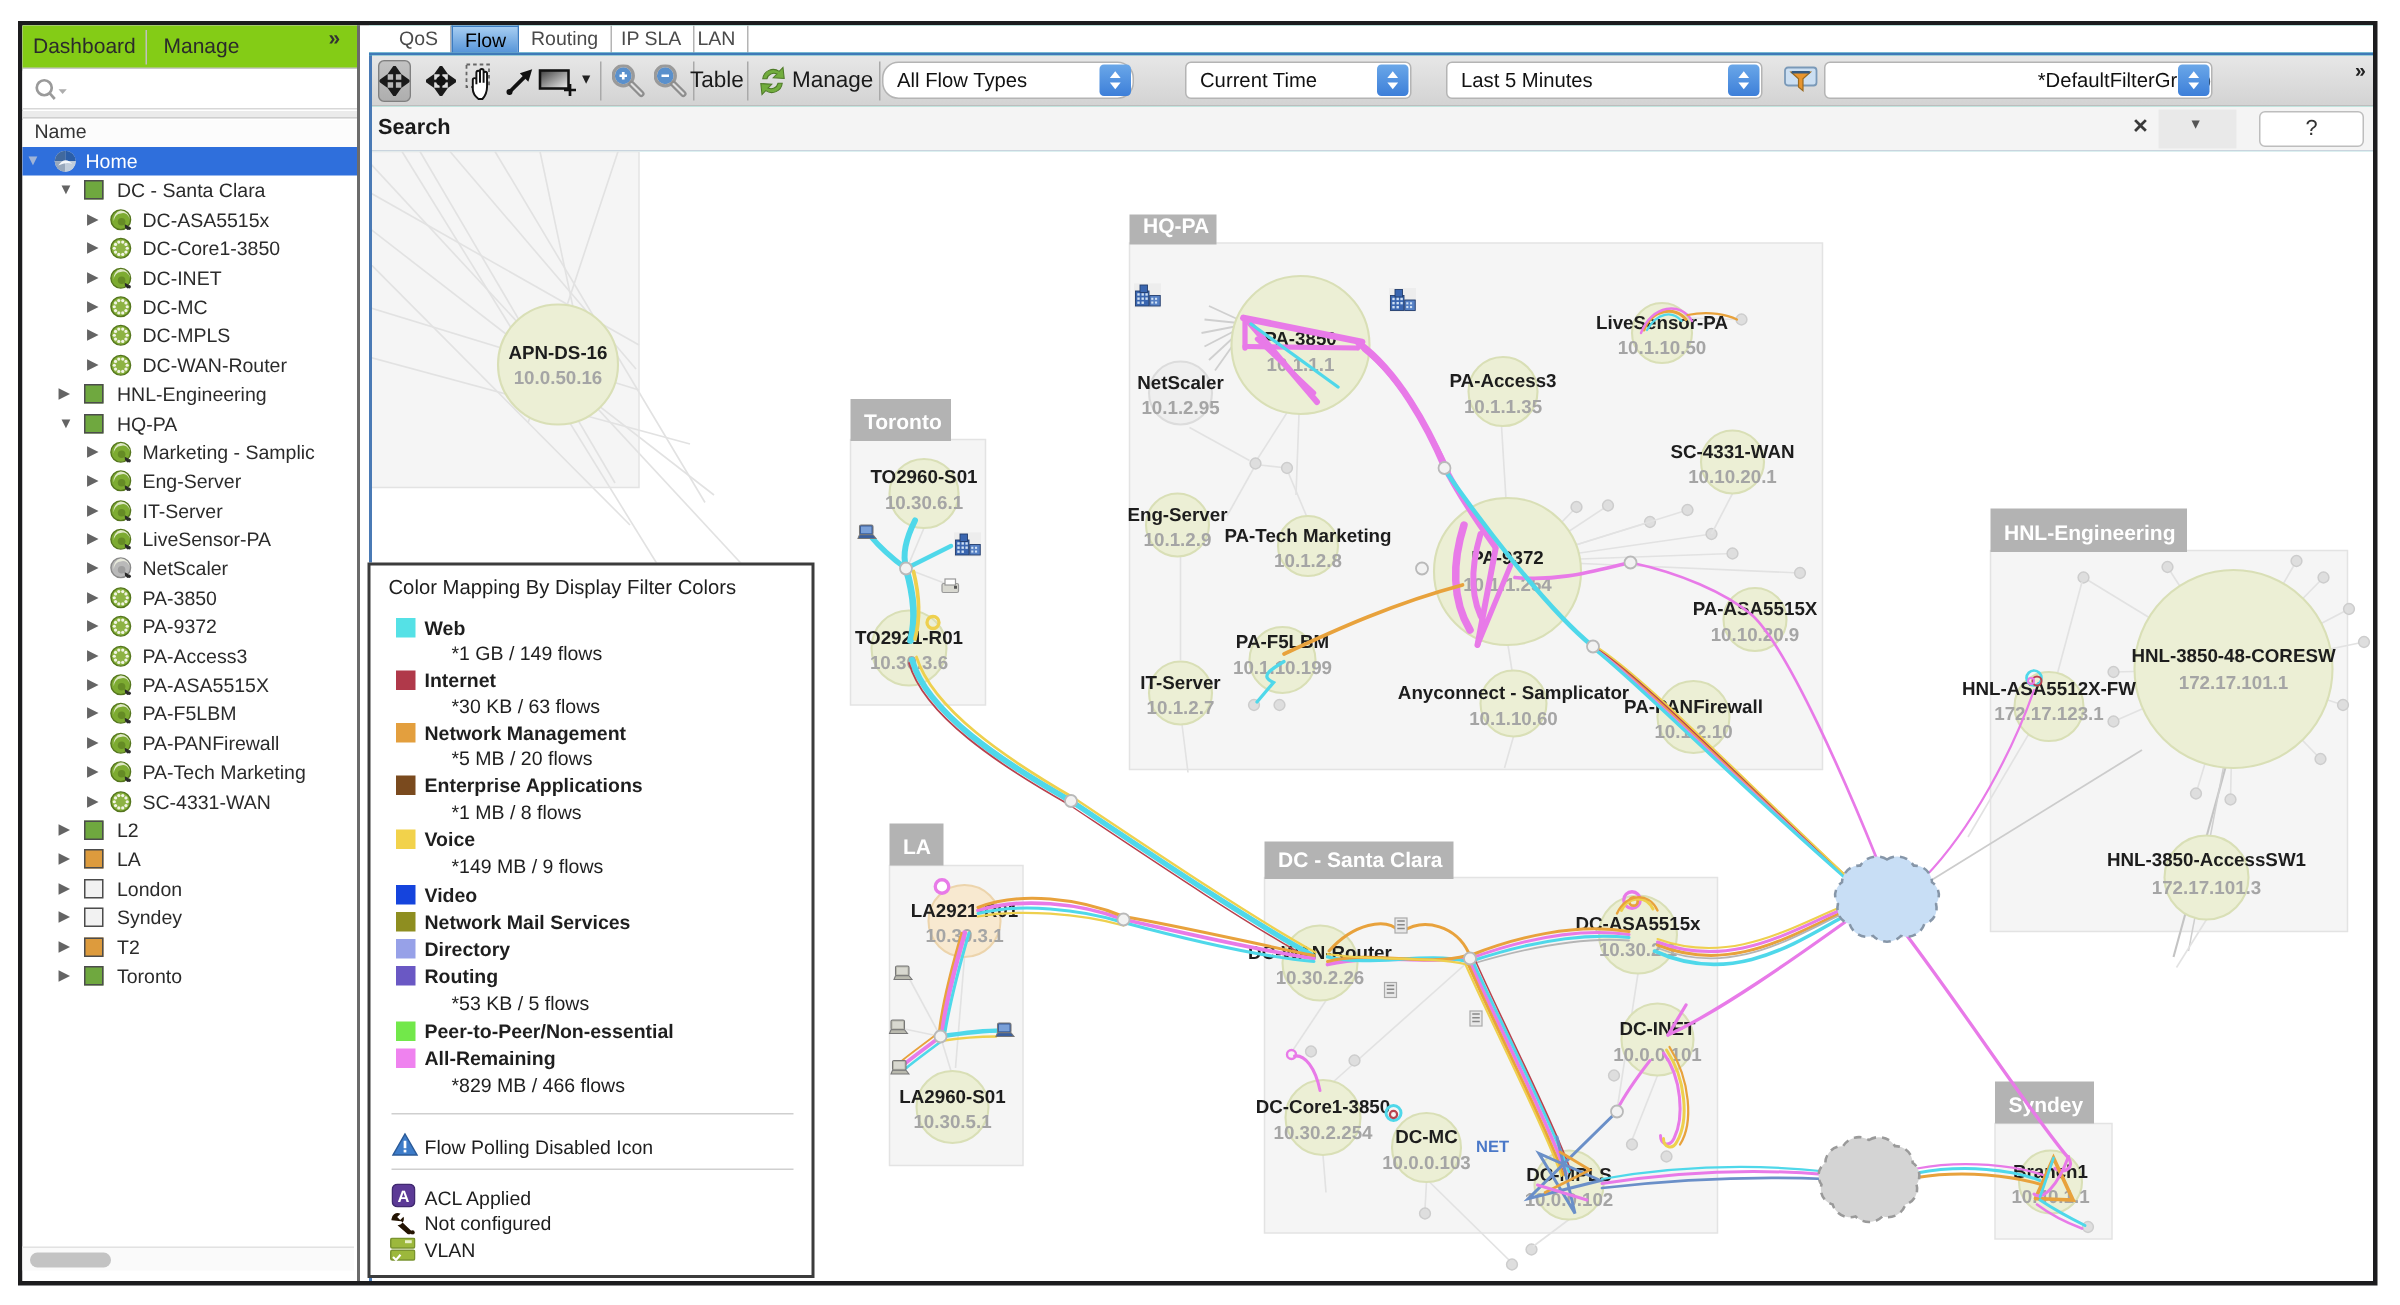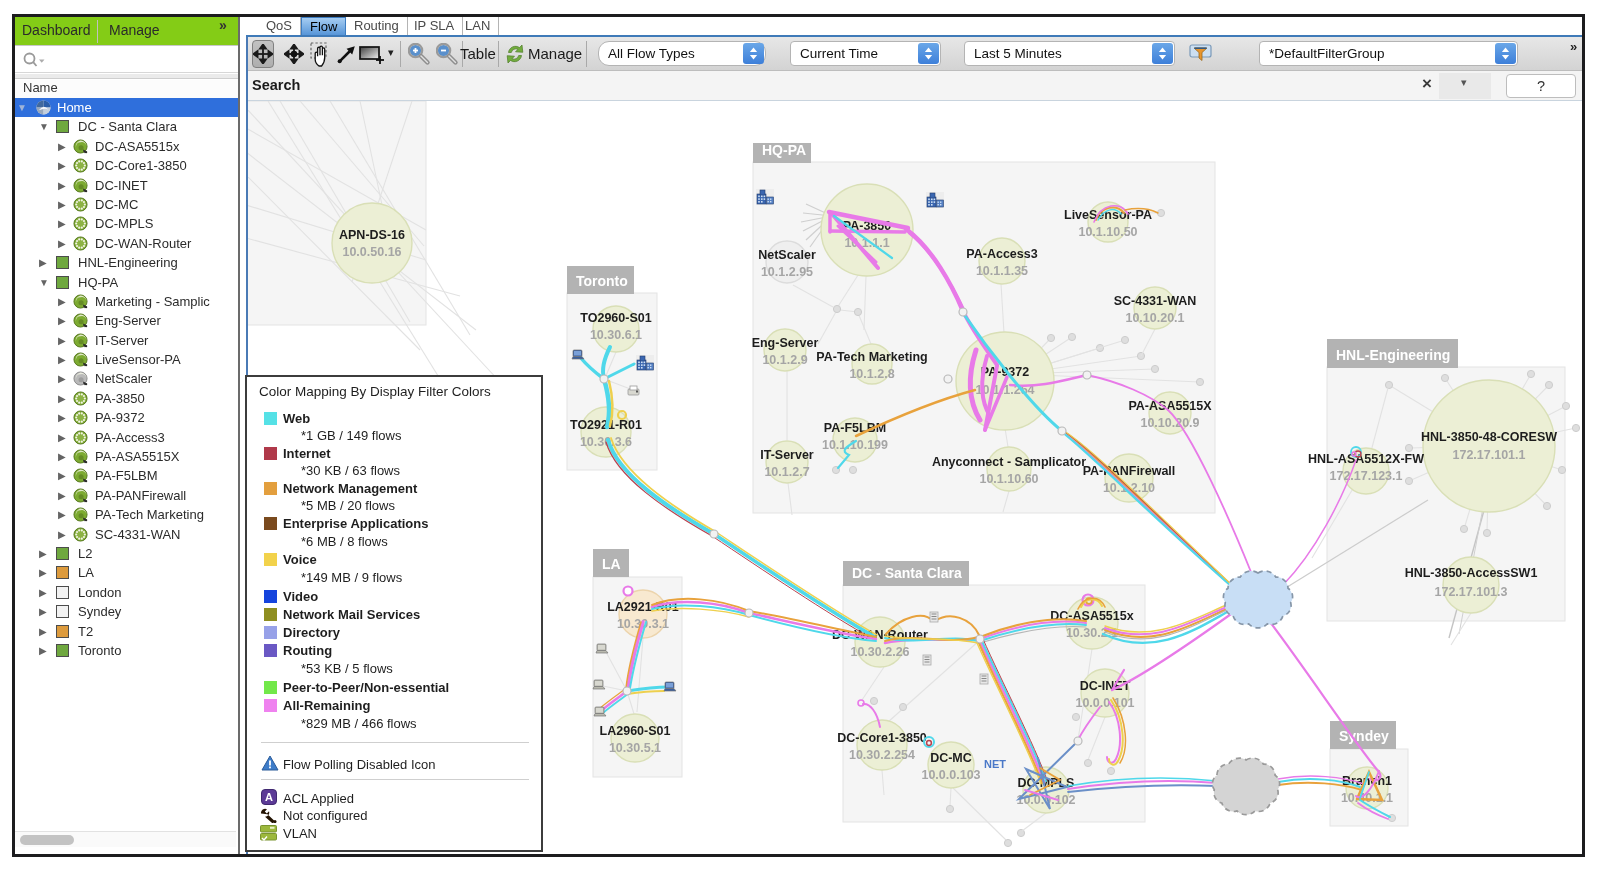--- a/index.html
+++ b/index.html
@@ -467,21 +467,21 @@
 <span class="abs" style="left:212px;top:8px;font-size:15px;color:#1a1a1a;">Table</span>
 <span class="tsep" style="left:250px;"></span>
 <svg class="abs" style="left:256px;top:6px;" width="22" height="22" viewBox="0 0 22 22">
 <g fill="#72ad3e" stroke="#4e7a28" stroke-width="0.7">
 <path d="M4.5,9.5 A7,7 0 0 1 15.5,4.6 L18,2 L18.8,9.3 L11.5,8.8 L14,6.3 A4.8,4.8 0 0 0 7.3,9.5 Z"></path>
 <path d="M17.5,12.5 A7,7 0 0 1 6.5,17.4 L4,20 L3.2,12.7 L10.5,13.2 L8,15.7 A4.8,4.8 0 0 0 14.7,12.5 Z"></path>
 </g>
         </svg>
 <span class="abs" style="left:280px;top:8px;font-size:15px;color:#1a1a1a;">Manage</span>
 <span class="tsep" style="left:338px;"></span>
-<span class="ddl" style="left:350px;width:168px;border-radius:11px;">All Flow Types<span class="stepper">
+<span class="ddl" style="left:340px;width:168px;border-radius:11px;">All Flow Types<span class="stepper">
             <svg width="13" height="15" viewBox="0 0 13 15">
               <path d="M6.5,1.5 l3.6,4.5 h-7.2 z" fill="#fff"></path>
               <path d="M6.5,13.5 l3.6,-4.5 h-7.2 z" fill="#fff"></path>
             </svg>
           </span></span>
 <span class="ddl" style="left:542px;width:151px;">Current Time<span class="stepper">
             <svg width="13" height="15" viewBox="0 0 13 15">
               <path d="M6.5,1.5 l3.6,4.5 h-7.2 z" fill="#fff"></path>
               <path d="M6.5,13.5 l3.6,-4.5 h-7.2 z" fill="#fff"></path>
             </svg>
@@ -490,21 +490,21 @@
             <svg width="13" height="15" viewBox="0 0 13 15">
               <path d="M6.5,1.5 l3.6,4.5 h-7.2 z" fill="#fff"></path>
               <path d="M6.5,13.5 l3.6,-4.5 h-7.2 z" fill="#fff"></path>
             </svg>
           </span></span>
 <svg class="abs" style="left:941px;top:7px;" width="25" height="21" viewBox="0 0 25 21">
 <rect x="1" y="1" width="21" height="12" rx="2" fill="#ccdff2" stroke="#7a99b8" stroke-width="1.2"></rect>
 <path d="M5,4 h13 l-5,4.5 v8 l-3,-2.5 v-5.5 z" fill="#e8952e" stroke="#9a6a20" stroke-width="0.8"></path>
 <line x1="5.5" y1="4.2" x2="17.5" y2="4.2" stroke="#355a80" stroke-width="1.6"></line>
         </svg>
-<span class="ddl" style="left:1011px;width:259px;">*DefaultFilterGroup<span class="stepper">
+<span class="ddl" style="left:968px;width:259px;text-align:right;">*DefaultFilterGroup<span class="stepper">
             <svg width="13" height="15" viewBox="0 0 13 15">
               <path d="M6.5,1.5 l3.6,4.5 h-7.2 z" fill="#fff"></path>
               <path d="M6.5,13.5 l3.6,-4.5 h-7.2 z" fill="#fff"></path>
             </svg>
           </span></span>
 <span class="abs" style="left:1322px;top:2px;font-weight:bold;font-size:13px;color:#222;">»</span>
     </div>
     <div id="srow">
       <span class="abs" style="left:4px;top:6px;color:#1a1a1a;font-weight:bold;">Search</span>
       <span class="abs" style="left:1174px;top:3px;color:#3a3a3a;font-size:17px;font-weight:bold;">×</span>
@@ -962,21 +962,21 @@
 <span class="litem" style="top:34px;">Web</span>
 <span class="lsub" style="top:51px;">*1 GB / 149 flows</span>
 <span class="lsq" style="top:70px;background:#b0394a;"></span>
 <span class="litem" style="top:69px;">Internet</span>
 <span class="lsub" style="top:86px;">*30 KB / 63 flows</span>
 <span class="lsq" style="top:105px;background:#e39f3e;"></span>
 <span class="litem" style="top:104px;">Network Management</span>
 <span class="lsub" style="top:121px;">*5 MB / 20 flows</span>
 <span class="lsq" style="top:140px;background:#7a4a1e;"></span>
 <span class="litem" style="top:139px;">Enterprise Applications</span>
-<span class="lsub" style="top:157px;">*6 MB / 8 flows</span>
+<span class="lsub" style="top:157px;">*1 MB / 8 flows</span>
 <span class="lsq" style="top:176px;background:#f2d24b;"></span>
 <span class="litem" style="top:175px;">Voice</span>
 <span class="lsub" style="top:193px;">*149 MB / 9 flows</span>
 <span class="lsq" style="top:213px;background:#1544dd;"></span>
 <span class="litem" style="top:212px;">Video</span>
 <span class="lsq" style="top:231px;background:#8e8e20;"></span>
 <span class="litem" style="top:230px;">Network Mail Services</span>
 <span class="lsq" style="top:249px;background:#97a1e8;"></span>
 <span class="litem" style="top:248px;">Directory</span>
 <span class="lsq" style="top:267px;background:#6a58c4;"></span>

